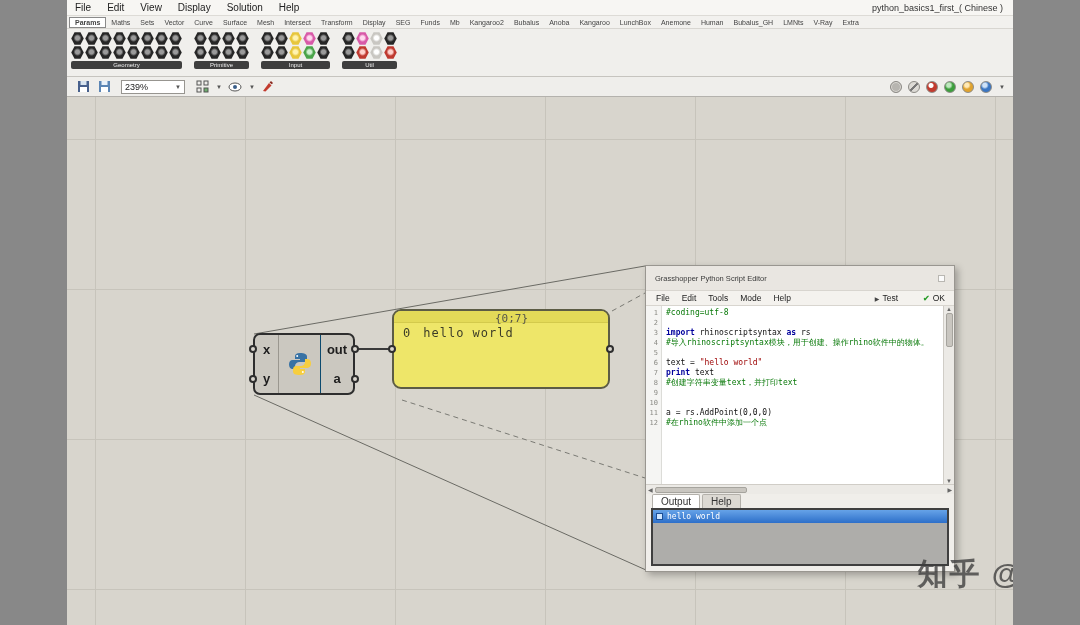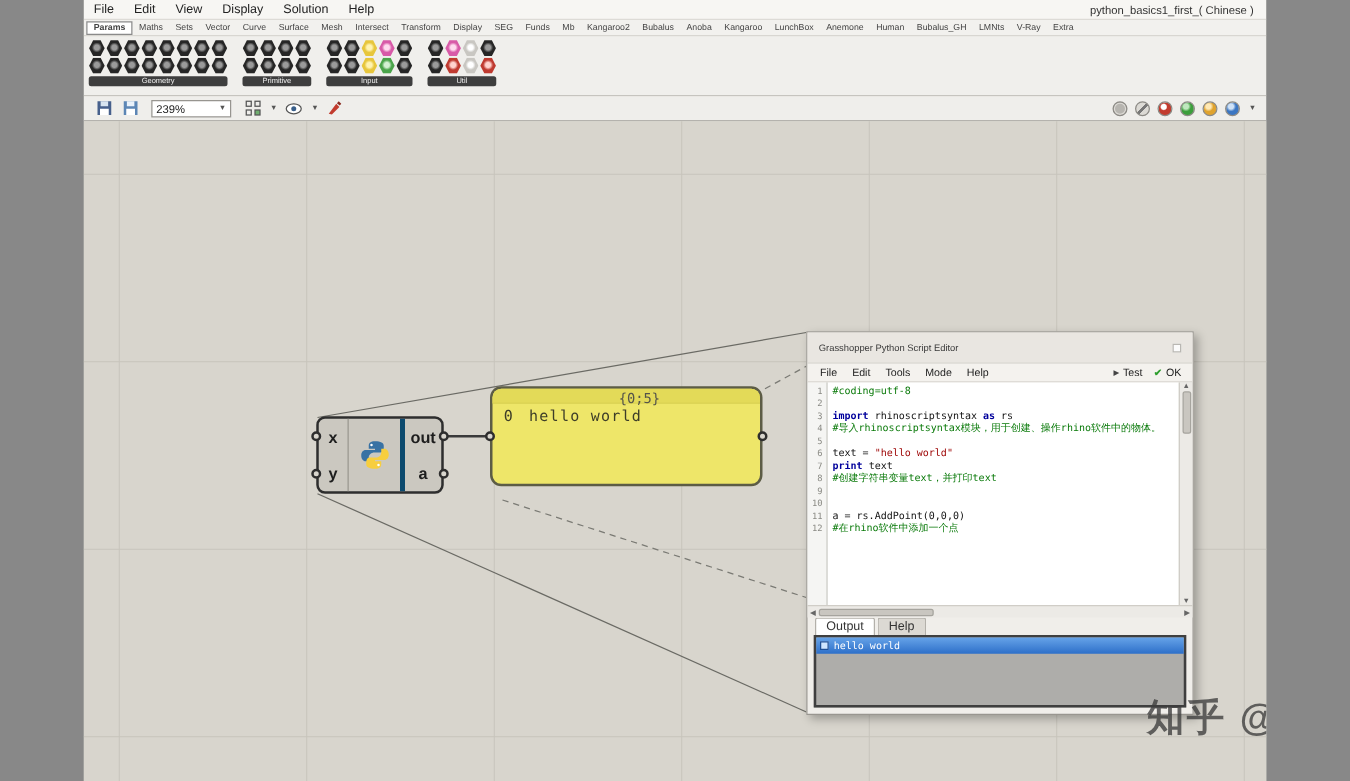--- a/index.html
+++ b/index.html
@@ -59,21 +59,21 @@
                              linear-gradient(to bottom,#c7c4bb 1px,transparent 1px);
             background-size:150px 150px; background-position:28px 42px; overflow:hidden; }
   .svg-overlay { position:absolute; left:0; top:0; width:1080px; height:528px; pointer-events:none; }
 
   
   .gh-comp { position:absolute; left:186px; top:236px; width:102px; height:62px;
              background:#cbc8c0; border:2px solid #2e2e2e; border-radius:7px; display:flex; }
   .comp-col { display:flex; flex-direction:column; justify-content:space-around; align-items:center;
               font-size:13px; font-weight:bold; color:#1d1d1d; }
   .comp-in { width:24px; border-right:1px solid #9a978f; }
-  .comp-out { width:33px; border-left:4px solid #0c4a6e; }
+  .comp-out { width:33px; border-left:1px solid #0c4a6e; }
   .comp-center { flex:1; display:flex; align-items:center; justify-content:center; }
   .grip { position:absolute; width:8px; height:8px; border-radius:50%; background:#d9d6ce;
           border:2px solid #2e2e2e; }
   .g-x { left:-6px; top:10px; } .g-y { left:-6px; bottom:10px; }
   .g-out { right:-6px; top:10px; } .g-a { right:-6px; bottom:10px; }
 
   
   .panel { position:absolute; left:325px; top:212px; width:218px; height:80px; background:#eee669;
            border:2px solid #5c5c45; border-radius:9px; }
   .panel-head { height:12px; background:#e3da58; border-bottom:1px solid #d3ca4c; border-radius:7px 7px 0 0; }
@@ -88,21 +88,21 @@
   .editor { position:absolute; left:578px; top:168px; width:310px; height:307px; background:#f0eeea;
             border:1px solid #999690; box-shadow:3px 3px 7px rgba(0,0,0,.28);
             display:flex; flex-direction:column; z-index:4; }
   .ed-title { height:13px; background:#e9e6e1; display:flex; align-items:center; padding:12px 9px;
               font-size:7.5px; color:#3a3a3a; border-bottom:1px solid #d8d5cf; flex:none; }
   .win-btn { width:7px; height:7px; background:#fbfbfb; border:1px solid #b9b7b2; margin-left:auto; }
   .ed-menu { height:15px; display:flex; align-items:center; font-size:8.5px; color:#222;
              padding:0 4px; border-bottom:1px solid #d8d5cf; background:#f4f2ee; flex:none; }
   .ed-menu-items { display:flex; }
   .ed-menu-item { padding:0 6px; }
-  .ed-right { margin-left:auto; display:flex; align-items:flex-end; gap:9px; padding-right:5px; }
+  .ed-right { margin-left:auto; display:flex; align-items:flex-end; gap:25px; padding-right:5px; }
   .ed-btn { display:flex; align-items:center; gap:3px; font-size:8.5px; color:#222; }
   .test-ico { font-size:6px; color:#444; }
   .ok-ico { font-size:8px; color:#2d9e2d; font-weight:bold; }
   .ed-codewrap { flex:1; display:flex; min-height:0; }
   .ed-code { flex:1; overflow:hidden; padding-top:2px;
              background:linear-gradient(to right,#f5f5f3 15px,#dcdcd8 15px,#dcdcd8 16px,#ffffff 16px);
              font-family:"DejaVu Sans Mono", monospace; font-size:8px; line-height:10px; }
   .code-line { display:flex; height:10px; }
   .ln { width:15px; text-align:right; padding-right:3px; color:#8a8a84; font-size:7px; flex:none; }
   .lc { padding-left:5px; white-space:pre; }
@@ -338,21 +338,21 @@
 
     <div class="panel">
       <div class="panel-head"></div>
       <div class="panel-body">
         <span>0</span>
         <span>hello world</span>
       </div>
       <span class="grip pg-l"></span>
       <span class="grip pg-r"></span>
     </div>
-    <span class="path-label">{0;5}</span>
+    <span class="path-label">{0;7}</span>
 
     <div class="editor">
       <div class="ed-title">
         <span>Grasshopper Python Script Editor</span>
         <span class="win-btn"></span>
       </div>
       <div class="ed-menu">
         <div class="ed-menu-items">
 
         <span class="ed-menu-item">File</span>

